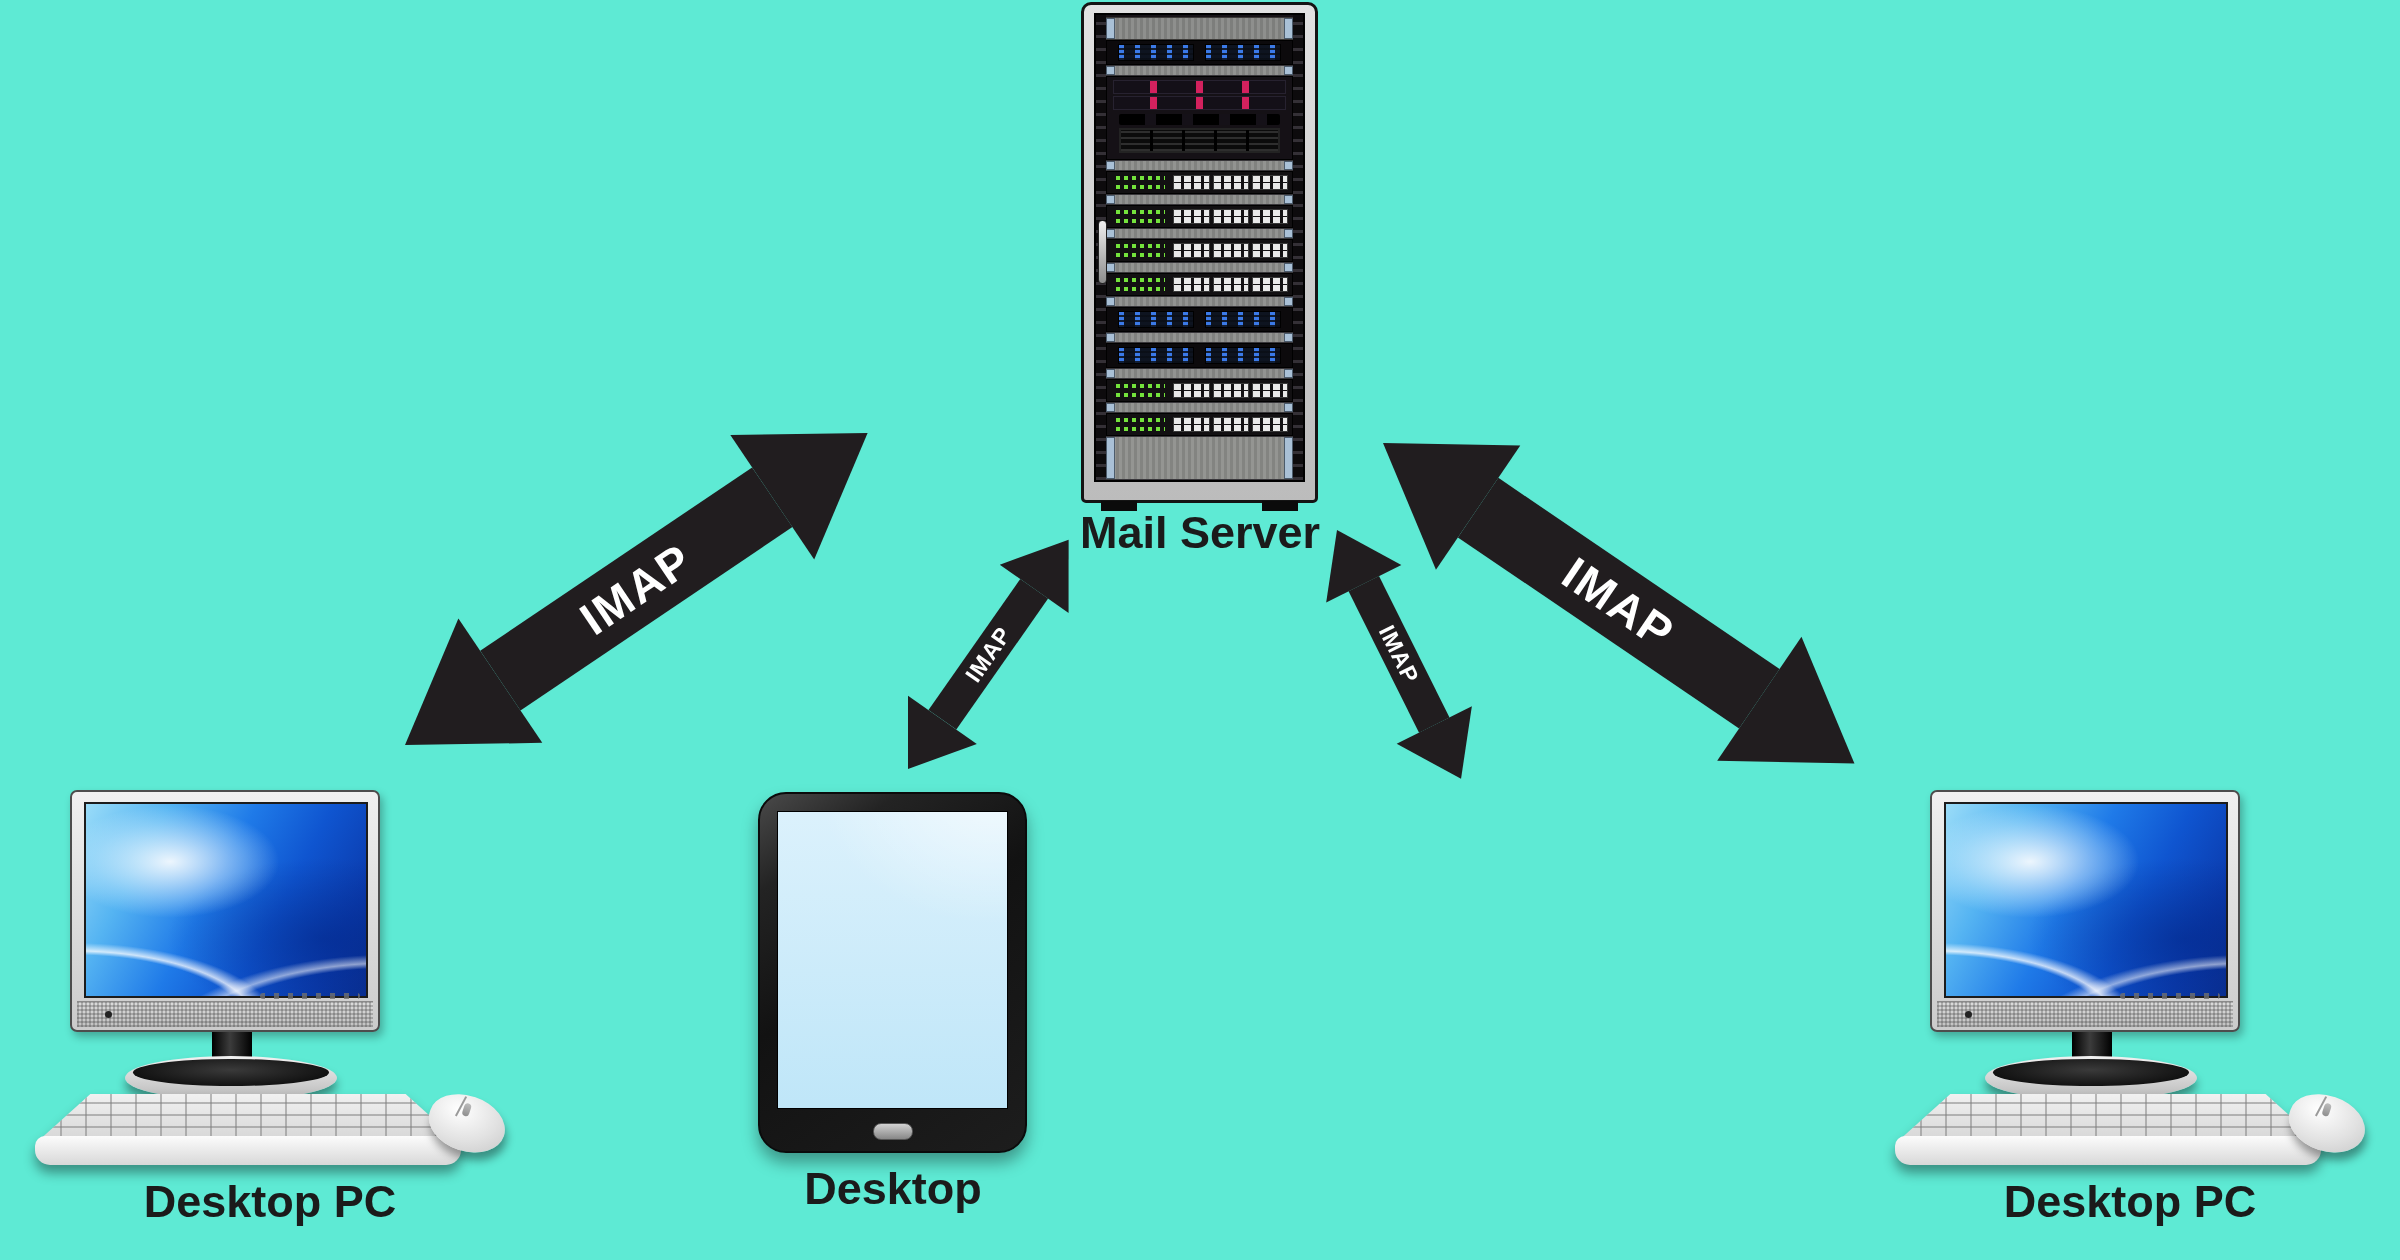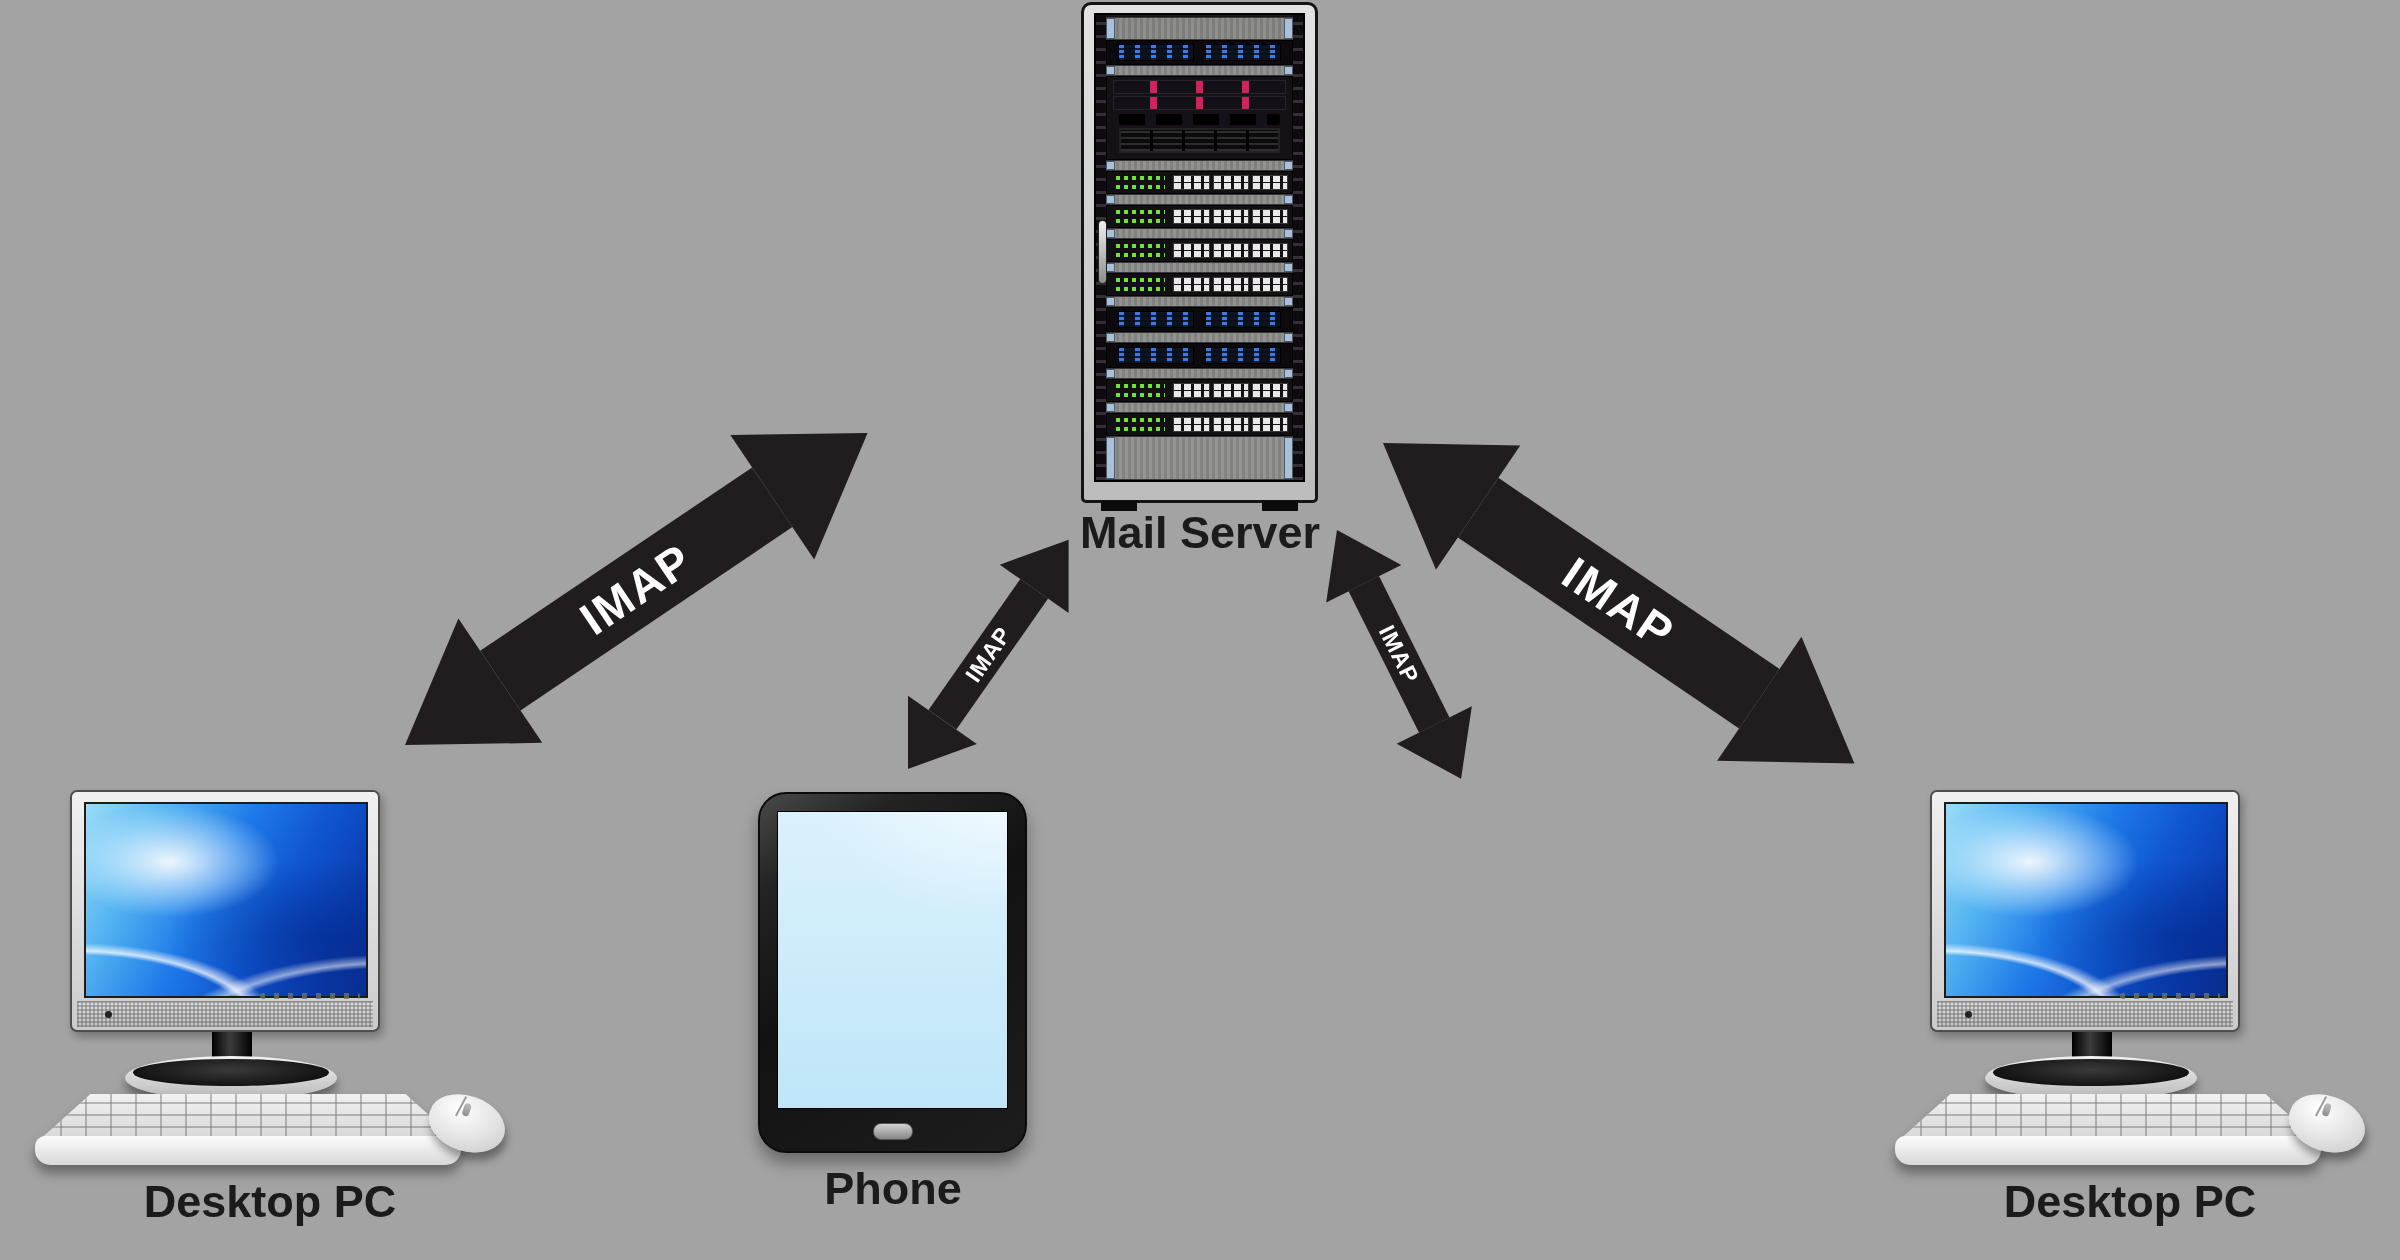--- a/index.html
+++ b/index.html
@@ -1,16 +1,16 @@
 <!DOCTYPE html>
 <html><head>
 <meta charset="utf-8">
 <style>
   html,body{margin:0;padding:0;background:#46714E;overflow:hidden;}
-  .canvas{position:relative;width:2400px;height:1260px;background:#a3a3a3;
+  .canvas{position:relative;width:2400px;height:1260px;background:#5eead4;
           font-family:"Liberation Sans", sans-serif;}
 
   
   .node-label{position:absolute;text-align:center;font-weight:700;color:#1b1b1b;
               font-size:45px;white-space:nowrap;}
 
   
   .arrow{position:absolute;display:flex;align-items:center;transform-origin:0 50%;}
   .arrow .shaft{flex:1;display:flex;align-items:center;justify-content:center;background:#211d1f;}
   .arrow .head{width:0;height:0;flex:none;}
@@ -284,21 +284,21 @@
     </div>
     <div class="mouse"></div>
     <div class="device-label">Desktop PC</div>
   </div>
 
   <div class="tablet-wrap">
     <div class="tablet-body">
       <div class="tablet-screen"></div>
       <div class="home-pill"></div>
     </div>
-    <div class="device-label">Phone</div>
+    <div class="device-label">Desktop</div>
   </div>
 
 
   <div class="desktop-pc" style="left:1890px;">
     <div class="monitor">
       <div class="screen"></div>
       <div class="controls"></div>
       <div class="speaker-strip"></div>
     </div>
     <div class="neck"></div>

